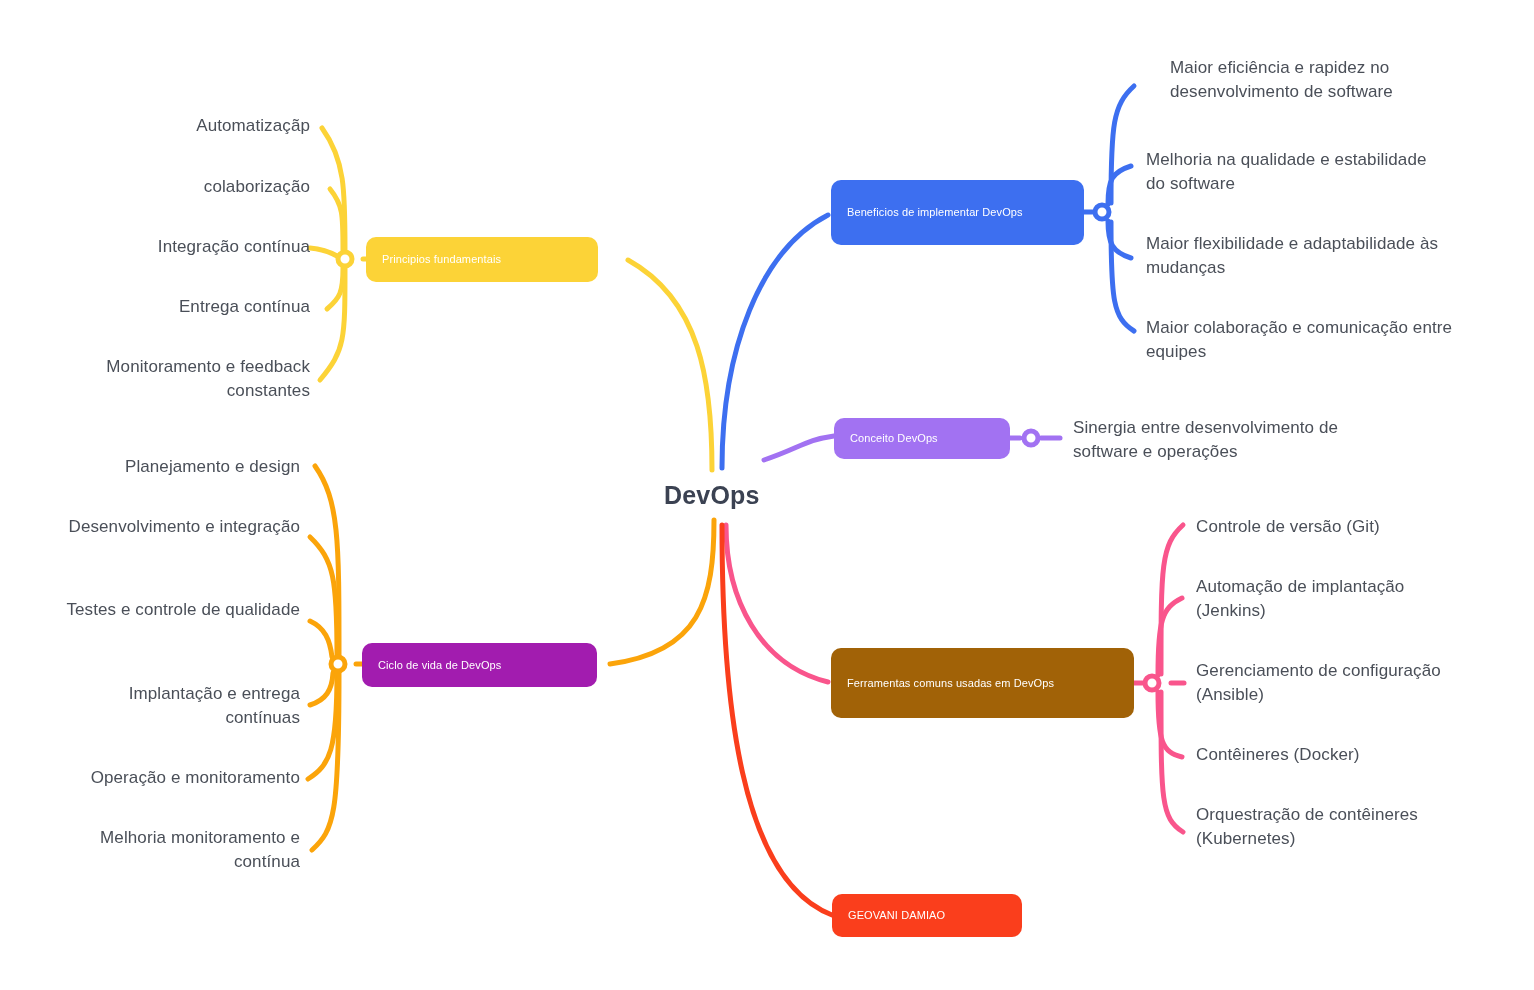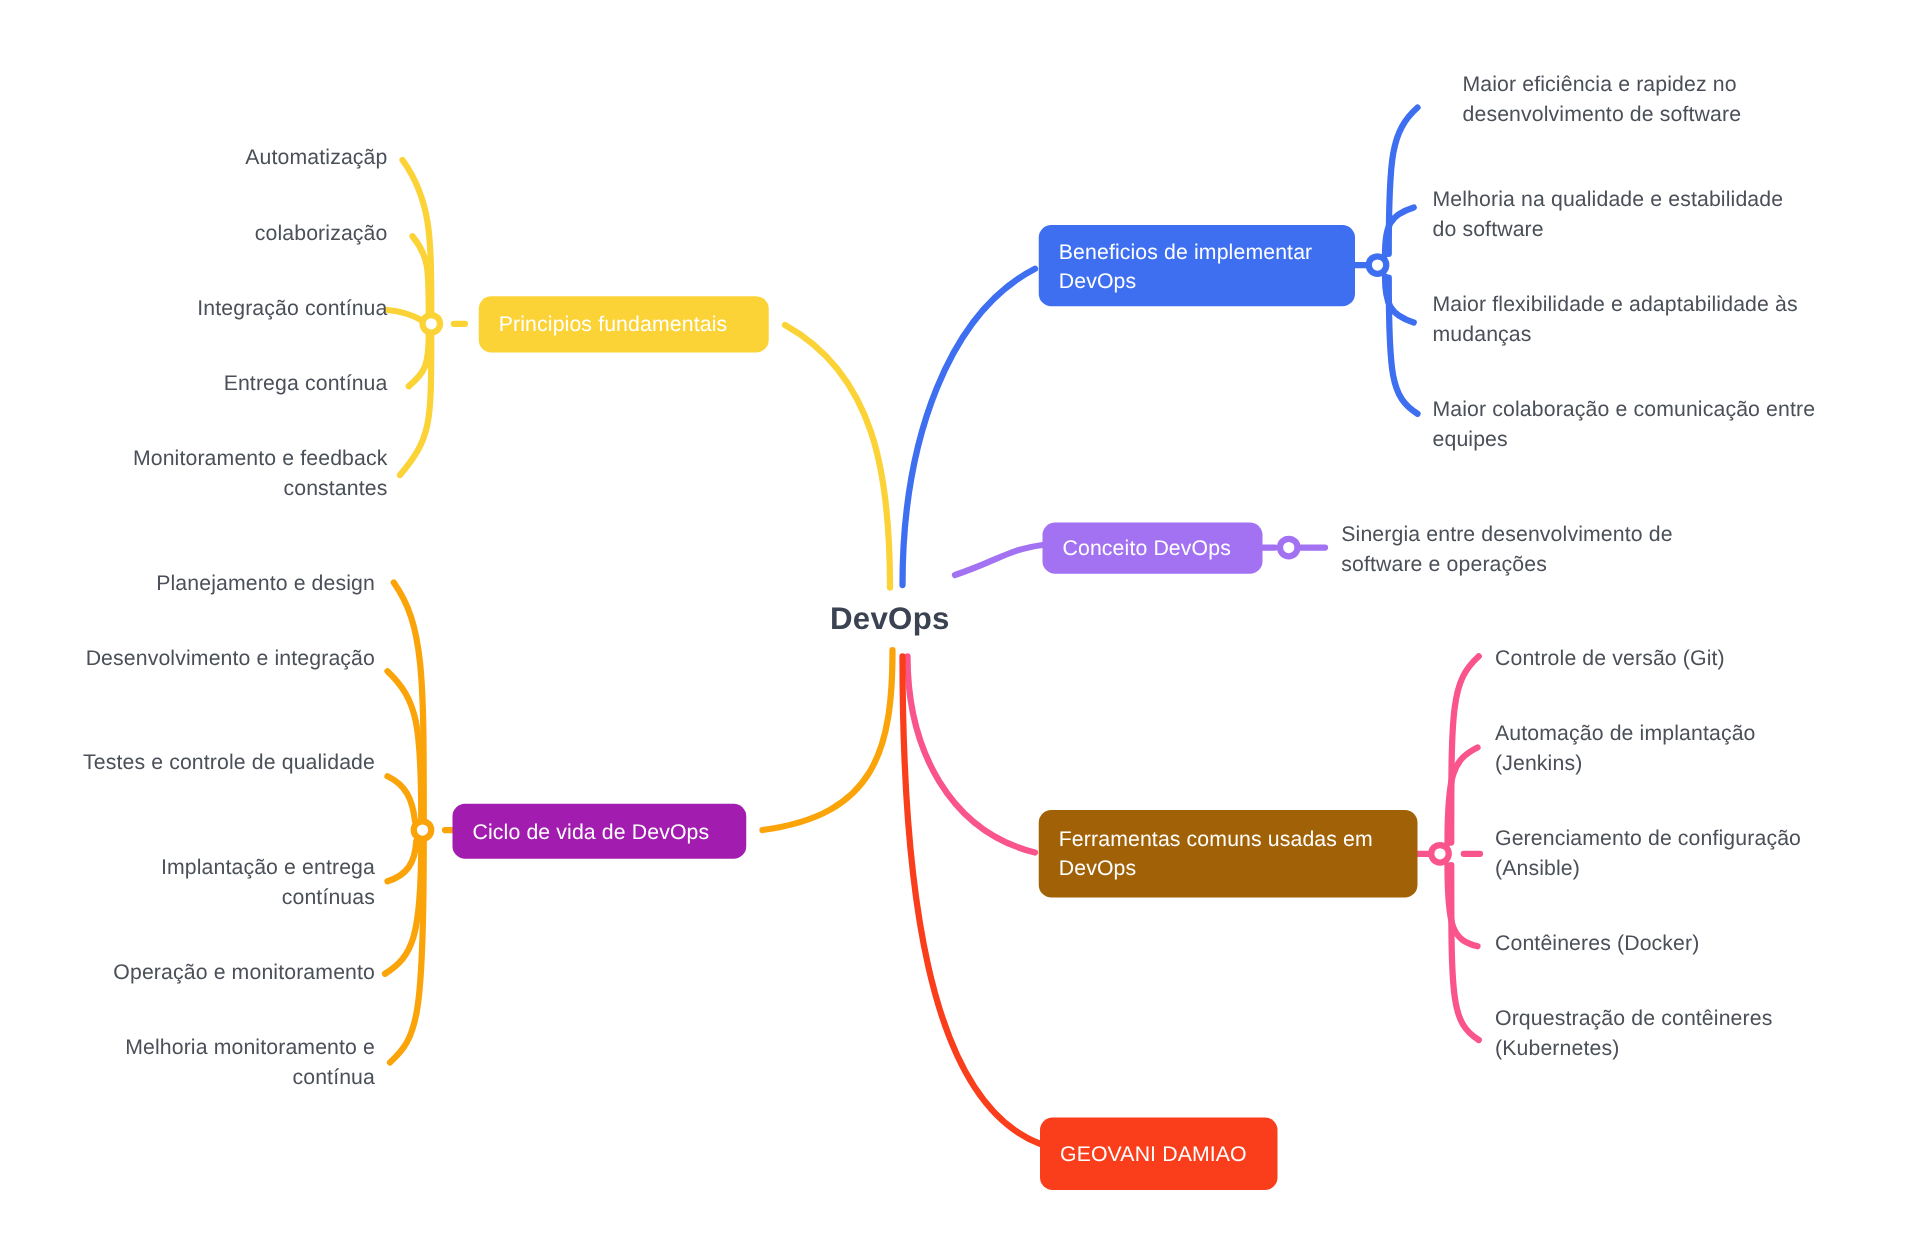--- a/index.html
+++ b/index.html
@@ -35,21 +35,21 @@
     color: #3b4252;
     letter-spacing: 0.2px;
     white-space: nowrap;
   }
   
   .pill {
     position: absolute;
     box-sizing: border-box;
     border-radius: 10px;
     color: #ffffff;
-    font-size: 17px;
+    font-size: 11px;
     line-height: 23px;
     display: flex;
     align-items: center;
     padding: 11px 16px;
     letter-spacing: 0.1px;
   }
   
   .leaf {
     position: absolute;
     color: #4a4f58;
@@ -110,21 +110,21 @@
     <path d="M 1171 683 L 1184 683" fill="none" stroke="#F9558C" stroke-width="5" stroke-linecap="round"></path>
     <path d="M 1158 692 C 1158 742 1162 752 1182 757" fill="none" stroke="#F9558C" stroke-width="5" stroke-linecap="round"></path>
     <path d="M 1161 692 C 1161 800 1161 818 1183 832" fill="none" stroke="#F9558C" stroke-width="5" stroke-linecap="round"></path>
     <circle cx="1152" cy="683" r="7" fill="#ffffff" stroke="#F9558C" stroke-width="5"></circle>
 
     <path d="M 722 525 C 722 700 740 880 832 915" fill="none" stroke="#FA3E1C" stroke-width="5" stroke-linecap="round"></path>
   </svg>
 
   <div class="root-node" style="left:664px; top:481px;">DevOps</div>
 
-  <div class="pill" style="left:366px; top:237px; width:232px; height:45px; background:#FCD337;margin-left:17px;">Principios fundamentais</div>
+  <div class="pill" style="left:366px; top:237px; width:232px; height:45px; background:#FCD337;">Principios fundamentais</div>
 
   <div class="leaf left" style="left:60px; top:114px; width:250px;">Automatizaçãp</div>
   <div class="leaf left" style="left:60px; top:175px; width:250px;">colaborização</div>
   <div class="leaf left" style="left:60px; top:235px; width:250px;">Integração contínua</div>
   <div class="leaf left" style="left:60px; top:295px; width:250px;">Entrega contínua</div>
   <div class="leaf left" style="left:60px; top:355px; width:250px;">Monitoramento e feedback constantes</div>
 
   <div class="pill" style="left:362px; top:643px; width:235px; height:44px; background:#a21caf;">Ciclo de vida de DevOps</div>
 
   <div class="leaf left" style="left:55px; top:455px; width:245px;">Planejamento e design</div>
@@ -146,15 +146,15 @@
   <div class="leaf right" style="left:1073px; top:416px; width:330px;">Sinergia entre desenvolvimento de software e operações</div>
 
   <div class="pill" style="left:831px; top:648px; width:303px; height:70px; background:#a16207;">Ferramentas comuns usadas em DevOps</div>
 
   <div class="leaf right" style="left:1196px; top:515px; width:300px;">Controle de versão (Git)</div>
   <div class="leaf right" style="left:1196px; top:659px; width:290px;">Gerenciamento de configuração (Ansible)</div>
   <div class="leaf right" style="left:1196px; top:575px; width:280px;">Automação de implantação (Jenkins)</div>
   <div class="leaf right" style="left:1196px; top:743px; width:290px;">Contêineres (Docker)</div>
   <div class="leaf right" style="left:1196px; top:803px; width:270px;">Orquestração de contêineres (Kubernetes)</div>
 
-  <div class="pill" style="left:832px; top:894px; width:190px; height:58px; background:#FA3E1C;">GEOVANI DAMIAO</div>
+  <div class="pill" style="left:832px; top:894px; width:190px; height:43px; background:#FA3E1C;">GEOVANI DAMIAO</div>
 
 </div>
 
 </body></html>

